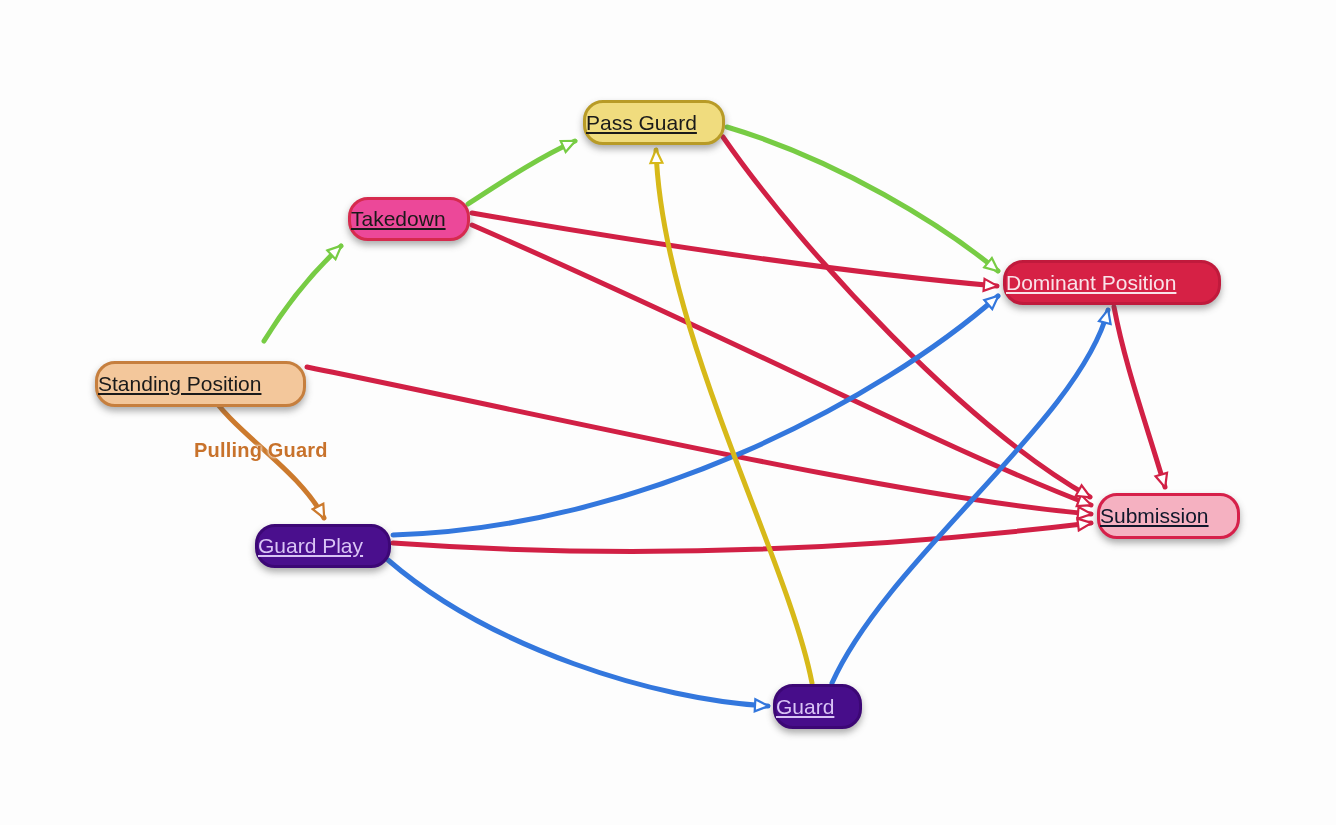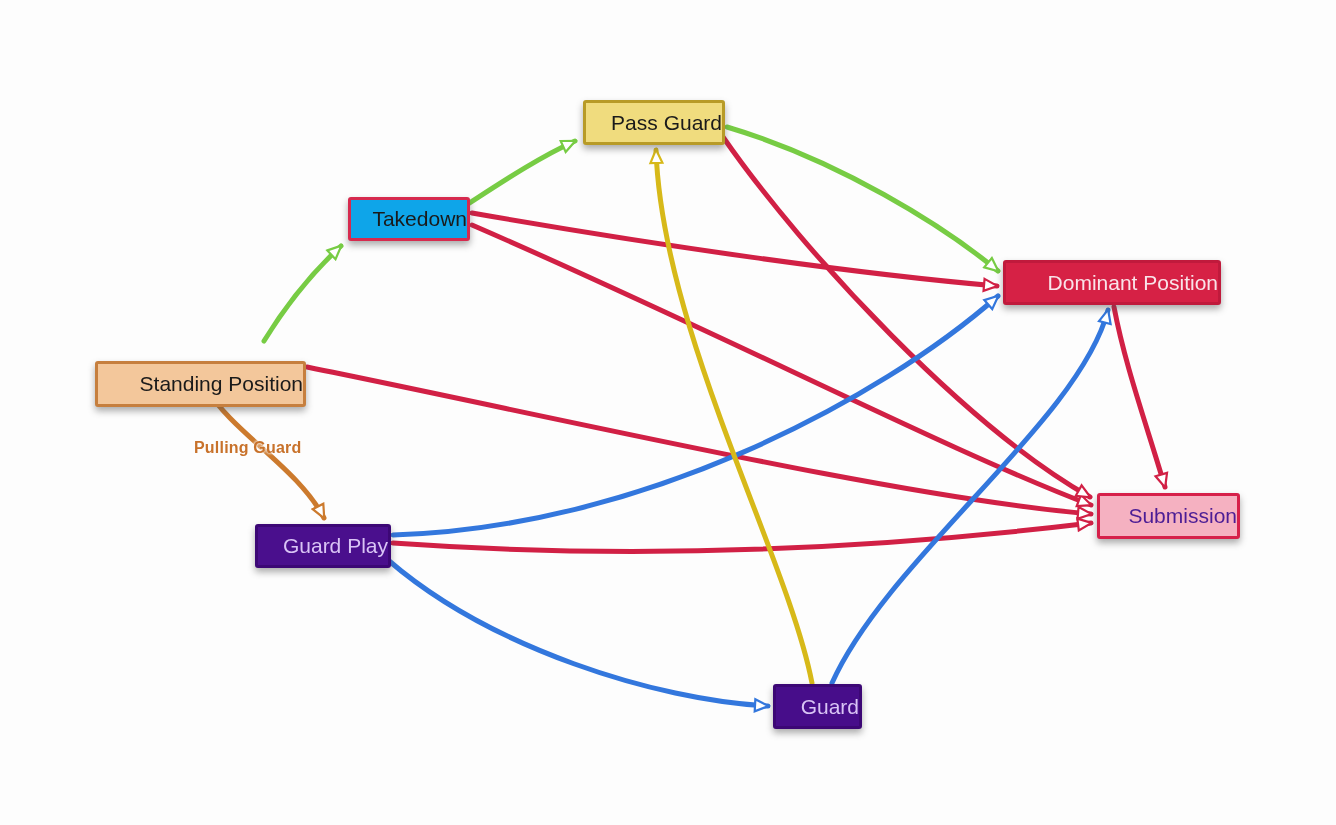--- a/index.html
+++ b/index.html
@@ -1,26 +1,26 @@
 <!DOCTYPE html>
 <html><head>
 <meta charset="utf-8">
 <style>
   html,body{margin:0;padding:0;background:#fdfdfd;font-family:"Liberation Sans",sans-serif;}
   #canvas{position:relative;width:1336px;height:825px;background:#fdfdfd;overflow:hidden;}
   #edge-layer{position:absolute;left:0;top:0;width:1336px;height:825px;}
   .edge{fill:none;stroke-width:5;stroke-linecap:round;}
   .node{
-    position:absolute;display:flex;align-items:center;justify-content:flex-end;
-    border:3px solid;border-radius:3px;box-sizing:border-box;
+    position:absolute;display:flex;align-items:center;justify-content:flex-start;
+    border:3px solid;border-radius:20px;box-sizing:border-box;
     font-size:21px;box-shadow:0 4px 7px rgba(70,70,70,.45);
-    white-space:nowrap;cursor:default;
+    white-space:nowrap;cursor:default;text-decoration:underline;
   }
   .edge-label{
-    position:absolute;font-size:16px;font-weight:bold;letter-spacing:.2px;
+    position:absolute;font-size:20px;font-weight:bold;letter-spacing:.2px;
     text-shadow:0 0 3px #ffffff,0 0 3px #ffffff;
   }
   #logo{
     position:absolute;left:10px;top:9px;width:163px;height:43px;
     display:flex;align-items:center;gap:8px;padding:0 10px;box-sizing:border-box;
     border-radius:5px;
   }
   #logo .logo-text{color:#ffffff;font-size:27px;font-weight:bold;letter-spacing:.5px;}
 </style>
 </head>
@@ -66,38 +66,38 @@
 
     <path class="edge" d="M207,389 C232,432 298,468 324,518" marker-end="url(#arrow-orange)" stroke="#cc7a2d"></path>
   </svg>
 
   <div class="edge-label" style="left: 194px; top: 439px; color: rgb(200, 114, 43);">Pulling Guard</div>
 
   <div class="node" style="left: 95px; top: 342px; width: 211px; height: 46px; background: rgb(243, 199, 155); border-color: rgb(198, 127, 62); color: rgb(26, 26, 26); margin-top: 19px;">
     <span>Standing Position</span>
   </div>
 
-  <div class="node" style="left: 348px; top: 197px; width: 122px; height: 44px; background: #0ea5e9; border-color: rgb(214, 42, 78); color: rgb(26, 26, 26); padding-left: 48px;">
+  <div class="node" style="left: 348px; top: 197px; width: 122px; height: 44px; background: #ec4899; border-color: rgb(214, 42, 78); color: rgb(26, 26, 26);">
     <span>Takedown</span>
   </div>
 
   <div class="node" style="left: 583px; top: 100px; width: 142px; height: 45px; background: rgb(240, 220, 126); border-color: rgb(184, 155, 39); color: rgb(26, 26, 26);">
     <span>Pass Guard</span>
   </div>
 
   <div class="node" style="left: 1003px; top: 260px; width: 218px; height: 45px; background: rgb(214, 33, 69); border-color: rgb(192, 26, 60); color: rgb(249, 227, 233);">
     <span>Dominant Position</span>
   </div>
 
   <div class="node" style="left: 255px; top: 524px; width: 136px; height: 44px; background: rgb(74, 15, 141); border-color: rgb(60, 7, 117); color: rgb(217, 196, 245);">
     <span>Guard Play</span>
   </div>
 
   <div class="node" style="left: 773px; top: 684px; width: 89px; height: 45px; background: rgb(71, 13, 138); border-color: rgb(60, 7, 117); color: rgb(217, 196, 245);">
     <span>Guard</span>
   </div>
 
-  <div class="node" style="left: 1097px; top: 493px; width: 143px; height: 46px; background: rgb(245, 177, 193); border-color: rgb(214, 32, 74); color: #4c1d95;">
+  <div class="node" style="left: 1097px; top: 493px; width: 143px; height: 46px; background: rgb(245, 177, 193); border-color: rgb(214, 32, 74); color: #0f172a;">
     <span>Submission</span>
   </div>
 
 
 </div>
 
 </body></html>

